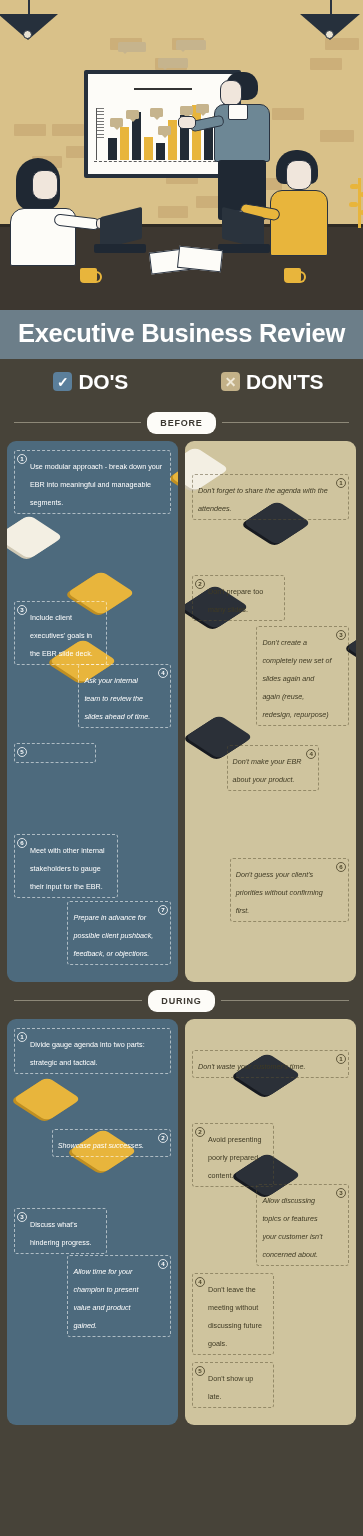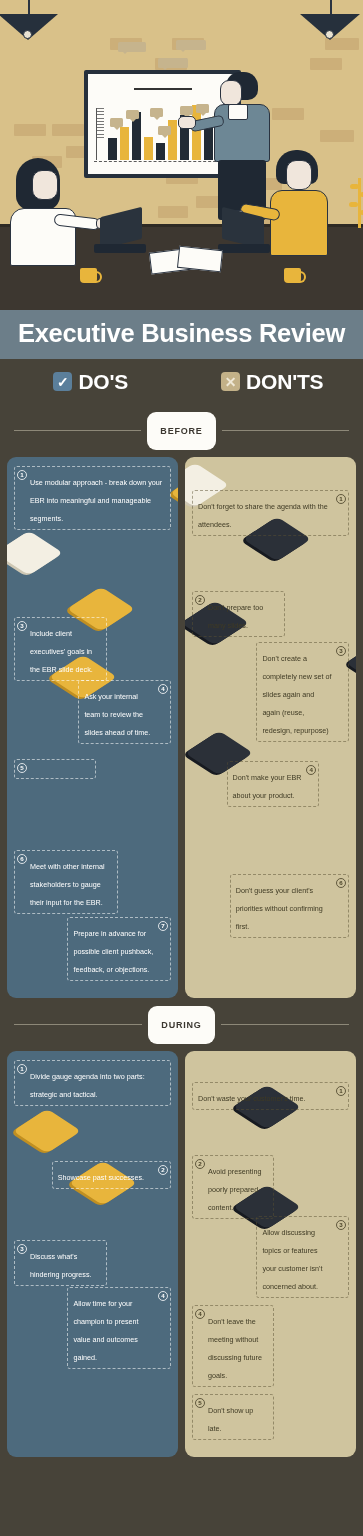--- a/index.html
+++ b/index.html
@@ -56,21 +56,21 @@
   .mark { width: 19px; height: 19px; border-radius: 4px; display: flex; align-items: center; justify-content: center; font-size: 14px; font-weight: bold; line-height: 1; }
   .mark.check { background: #5b7f9b; color: #fff; }
   .mark.cross { background: #c3b188; color: #efe8d6; }
   .dd-col span.lbl { color: #fff; font-size: 21px; font-weight: bold; letter-spacing: -0.2px; }
 
   
   .phase { display: flex; align-items: center; padding: 0 14px; margin: 8px 0 7px; }
   .phase .line { flex: 1; height: 1px; background: #8d8878; }
   .phase .pill {
     background: #fdfcf8; color: #3b3730; font-size: 9px; font-weight: bold;
-    letter-spacing: 0.8px; border-radius: 9px; padding: 14px 13px; margin: 0 6px;
+    letter-spacing: 0.8px; border-radius: 9px; padding: 6px 13px; margin: 0 6px;
   }
 
   
   .panels { display: flex; gap: 7px; padding: 0 7px; }
   .panel { flex: 1; border-radius: 9px; position: relative; overflow: hidden; }
   .panel.dos { background: #4d6a7d; }
   .panel.donts { background: #cfc49e; }
 
   .items { position: relative; padding: 9px 7px 10px; }
   .item {
@@ -84,21 +84,21 @@
     width: 10px; height: 10px; border-radius: 50%;
     border: 1px solid rgba(255,255,255,.8);
     color: #fff; font-size: 6.2px; line-height: 8.5px; text-align: center; font-weight: bold;
   }
   .panel.donts .item .num { border-color: rgba(70,62,38,.8); color: #4a4327; }
   .item .txt { color: #fff; font-size: 7.2px; line-height: 1.35; }
   .panel.donts .item .txt { color: #3f3a24; }
 
   .item.right { padding: 4px 15px 4px 5px; }
   .item.right .num { left: auto; right: 2px; }
-  .item.right .txt { text-align: left; }
+  .item.right .txt { text-align: left; font-style: italic; }
 
   
   .w-full { width: 100%; }
   .w-75 { width: 76%; }
   .w-65 { width: 66%; }
   .w-58 { width: 59%; }
   .w-50 { width: 52%; }
   .push-r { margin-left: auto; }
   .push-c { margin-left: 22%; }
 
@@ -325,21 +325,21 @@
         </div>
       <div class="art" style="left:76px;top:112px;">
           <div class="iso"></div>
         </div>
       <div class="items">
         <div class="item w-full"><span class="num">1</span><span class="txt">Divide gauge agenda into two parts: strategic and tactical.</span></div>
         <div style="height:48px"></div>
         <div class="item w-75 right push-r"><span class="num">2</span><span class="txt">Showcase past successes.</span></div>
         <div style="height:44px"></div>
         <div class="item w-58"><span class="num">3</span><span class="txt">Discuss what's hindering progress.</span></div>
-        <div class="item w-65 right push-r" style="margin-top:-6px"><span class="num">4</span><span class="txt">Allow time for your champion to present value and outcomes gained.</span></div>
+        <div class="item w-65 right push-r" style="margin-top:-6px"><span class="num">4</span><span class="txt">Allow time for your champion to present value and product gained.</span></div>
       </div>
     </div>
 
     <div class="panel donts">
       <div class="art" style="left:62px;top:36px;">
           <div class="iso dark"></div>
         </div>
       <div class="art" style="left:62px;top:136px;">
           <div class="iso dark"></div>
         </div>

